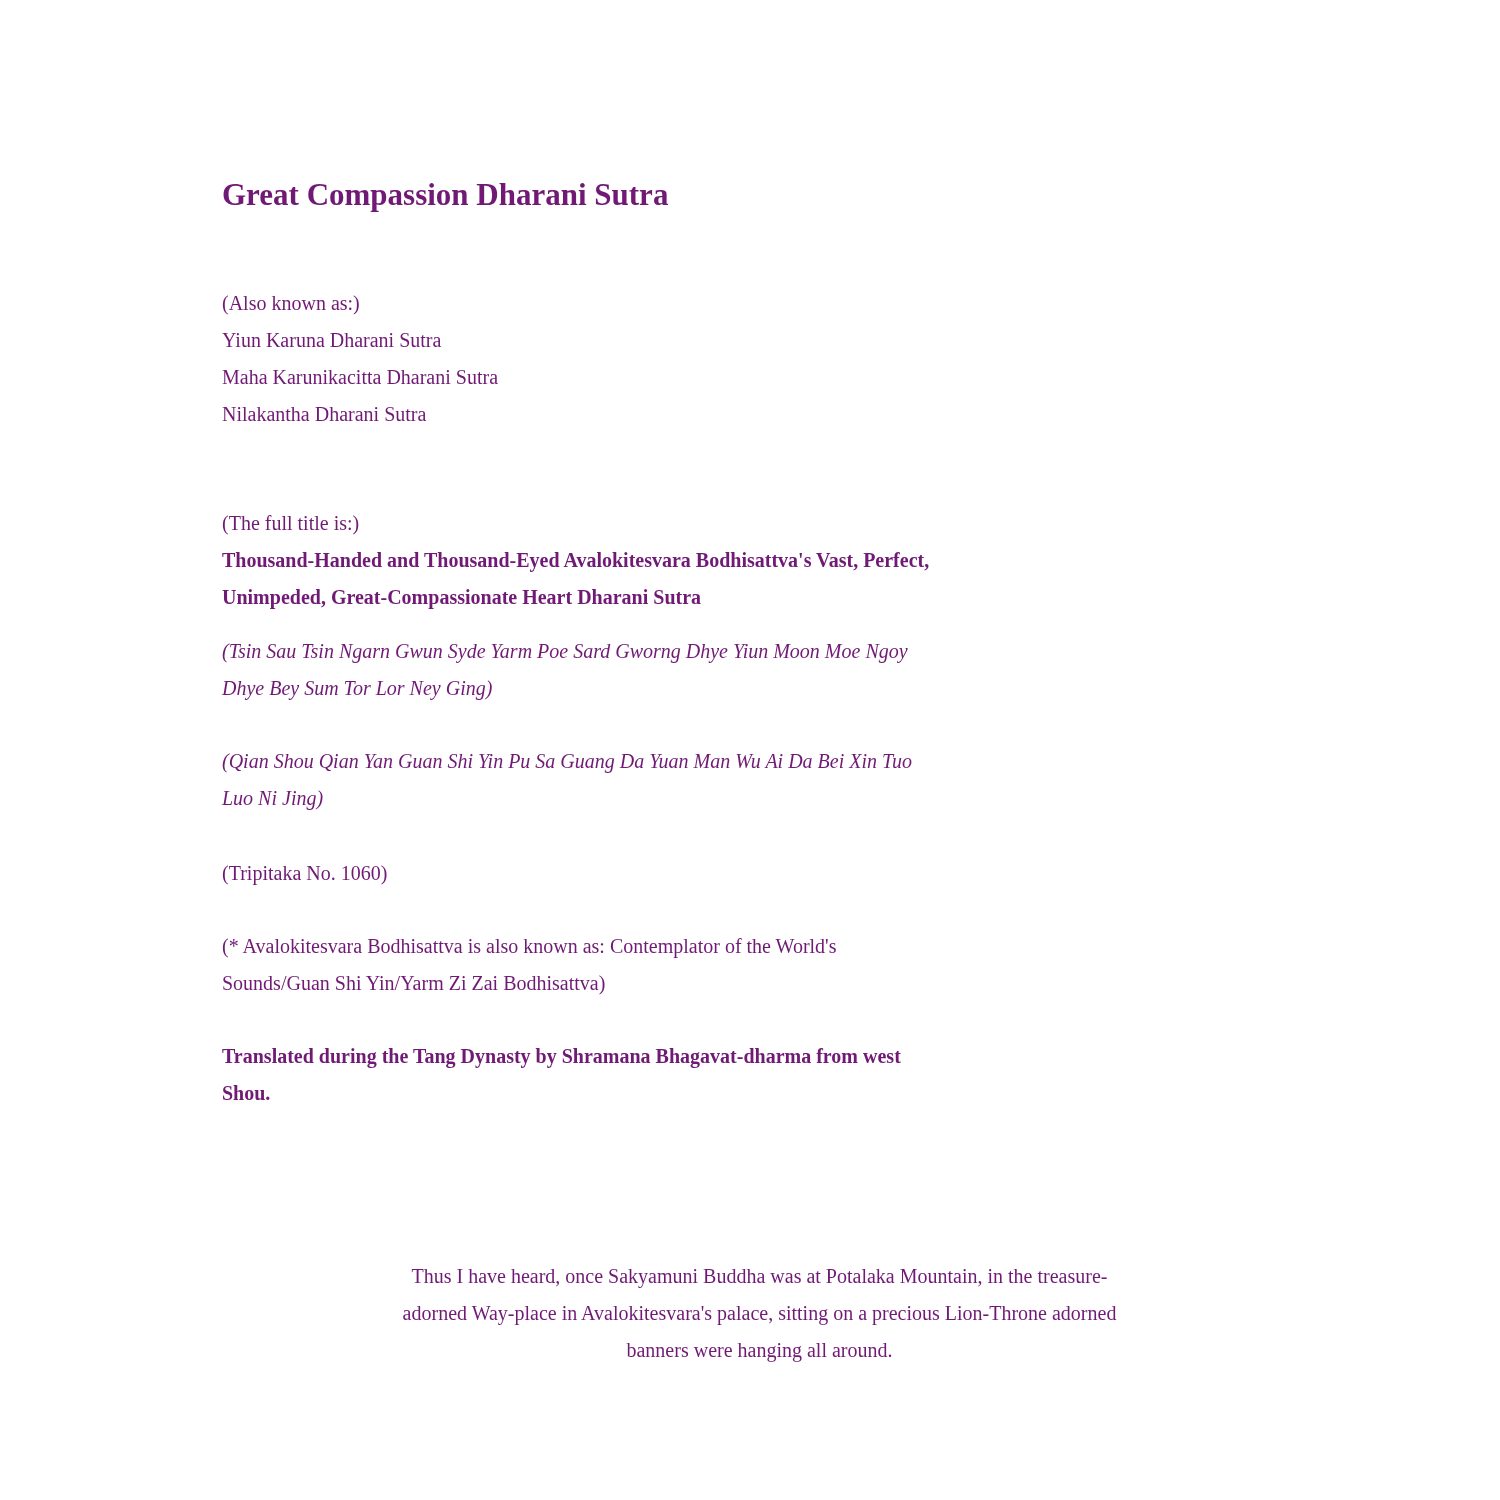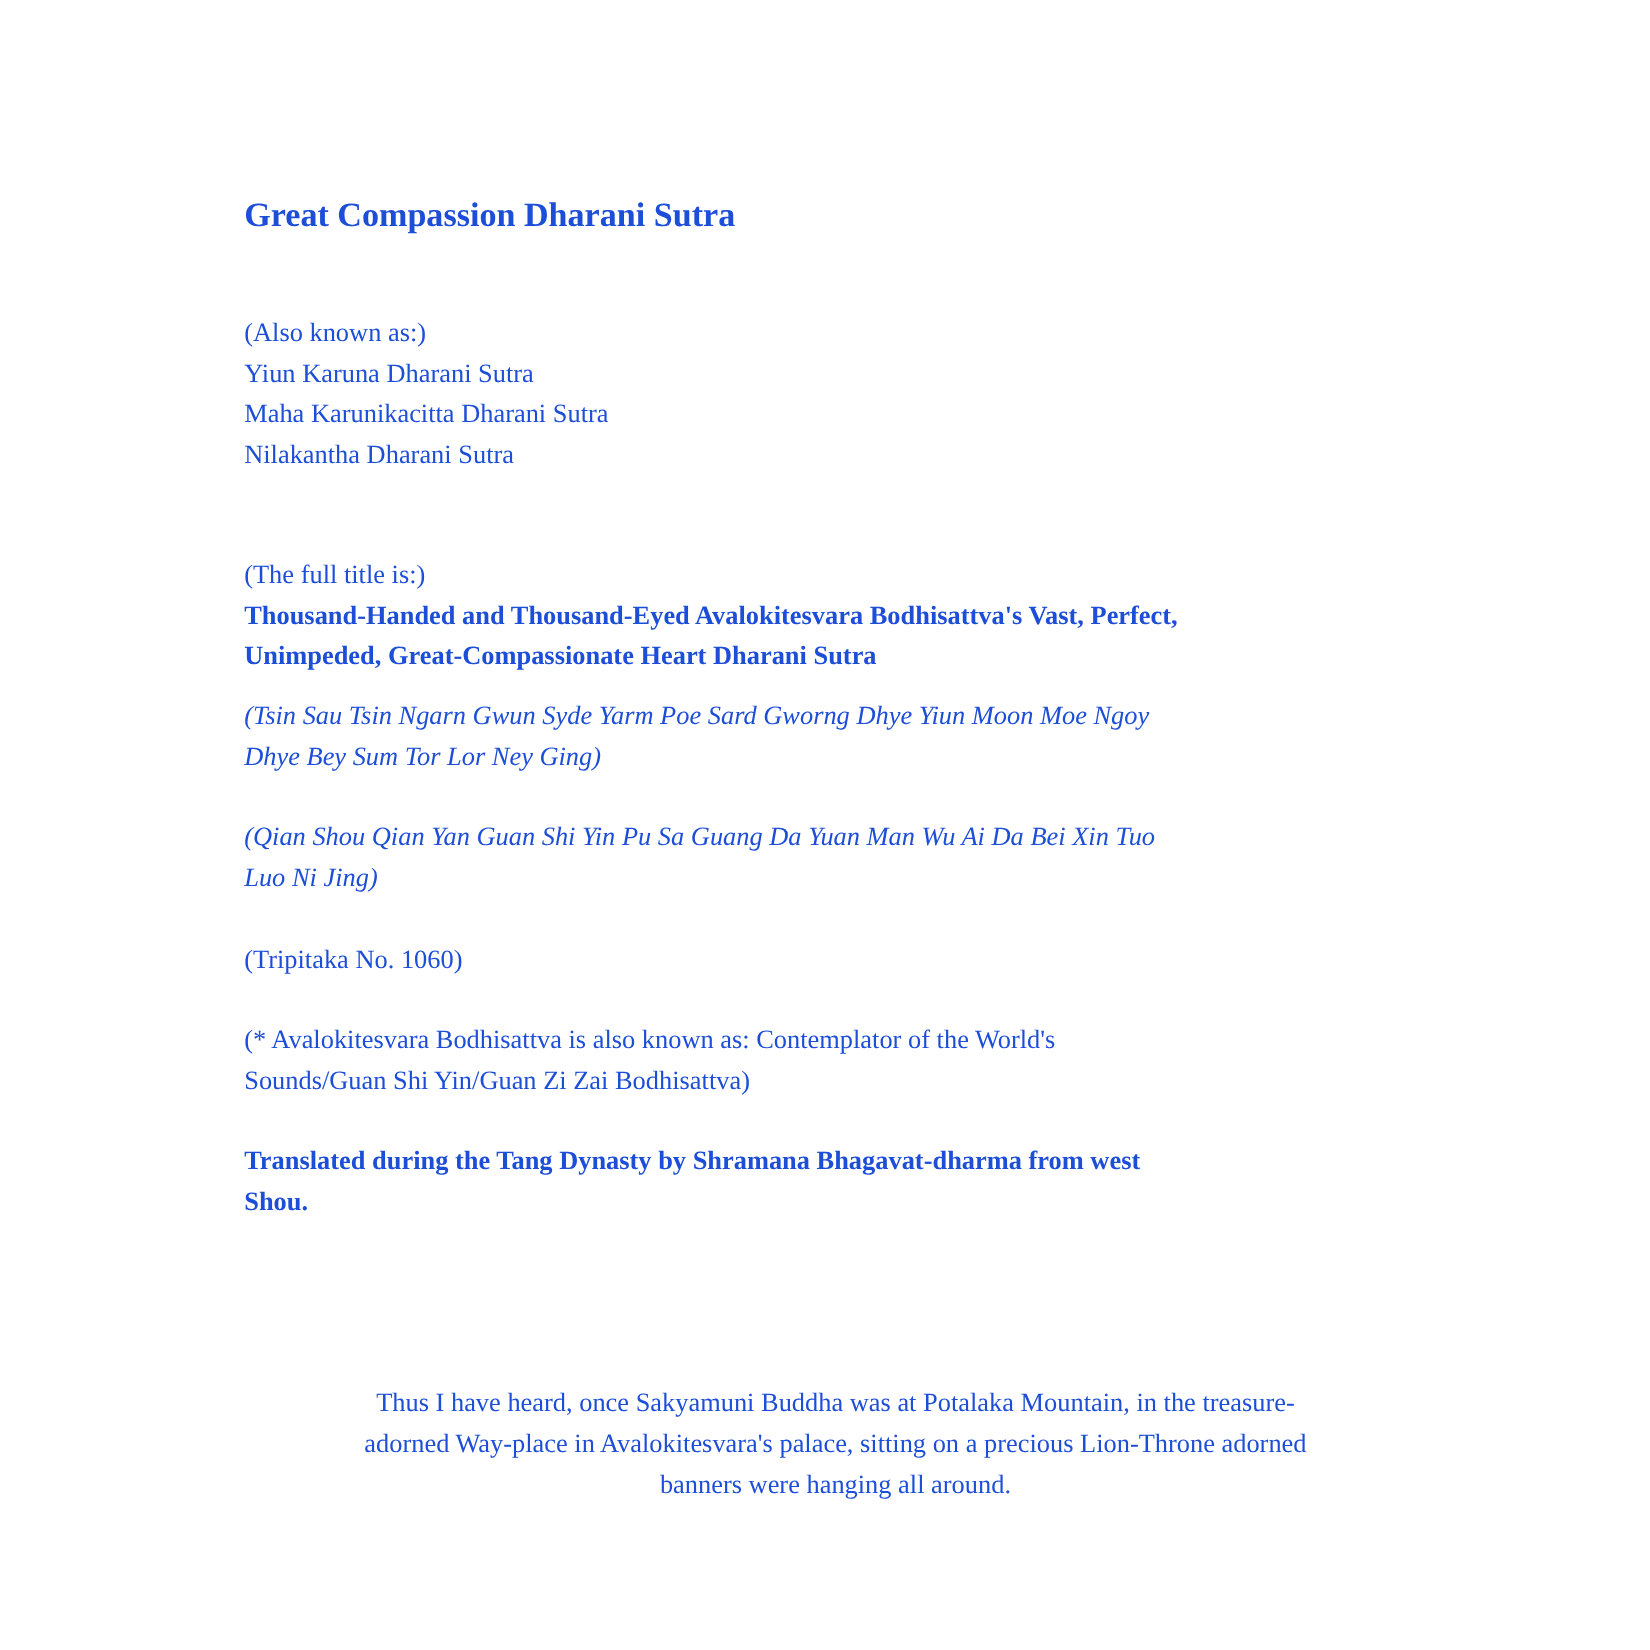--- a/index.html
+++ b/index.html
@@ -5,32 +5,32 @@
   html, body {
     margin: 0;
     padding: 0;
     background: #ffffff;
   }
   .page {
     position: relative;
     width: 1500px;
     height: 1500px;
     background: #ffffff;
-    color: #1d4ed8;
+    color: #701a75;
     font-family: "Liberation Serif", "DejaVu Serif", serif;
     overflow: hidden;
   }
   .column {
     position: absolute;
     left: 222px;
     top: 0;
     width: 1075px;
   }
   .block {
-    font-size: 24px;
+    font-size: 20px;
     line-height: 37px;
     margin: 0;
   }
   .line {
     white-space: nowrap;
   }
   .doc-title {
     margin-top: 176px;
     font-size: 31px;
     line-height: 37px;
@@ -76,21 +76,21 @@
       <div class="line">(Qian Shou Qian Yan Guan Shi Yin Pu Sa Guang Da Yuan Man Wu Ai Da Bei Xin Tuo</div>
       <div class="line">Luo Ni Jing)</div>
     </div>
 
     <div class="block tripitaka">
       <div class="line">(Tripitaka No. 1060)</div>
     </div>
 
     <div class="block note">
       <div class="line">(* Avalokitesvara Bodhisattva is also known as: Contemplator of the World's</div>
-      <div class="line">Sounds/Guan Shi Yin/Guan Zi Zai Bodhisattva)</div>
+      <div class="line">Sounds/Guan Shi Yin/Yarm Zi Zai Bodhisattva)</div>
     </div>
 
     <div class="block translator">
       <div class="line">Translated during the Tang Dynasty by Shramana Bhagavat-dharma from west</div>
       <div class="line">Shou.</div>
     </div>
 
     <div class="block opening-para">
       <div class="line">Thus I have heard, once Sakyamuni Buddha was at Potalaka Mountain, in the treasure-</div>
       <div class="line">adorned Way-place in Avalokitesvara's palace, sitting on a precious Lion-Throne adorned</div>

